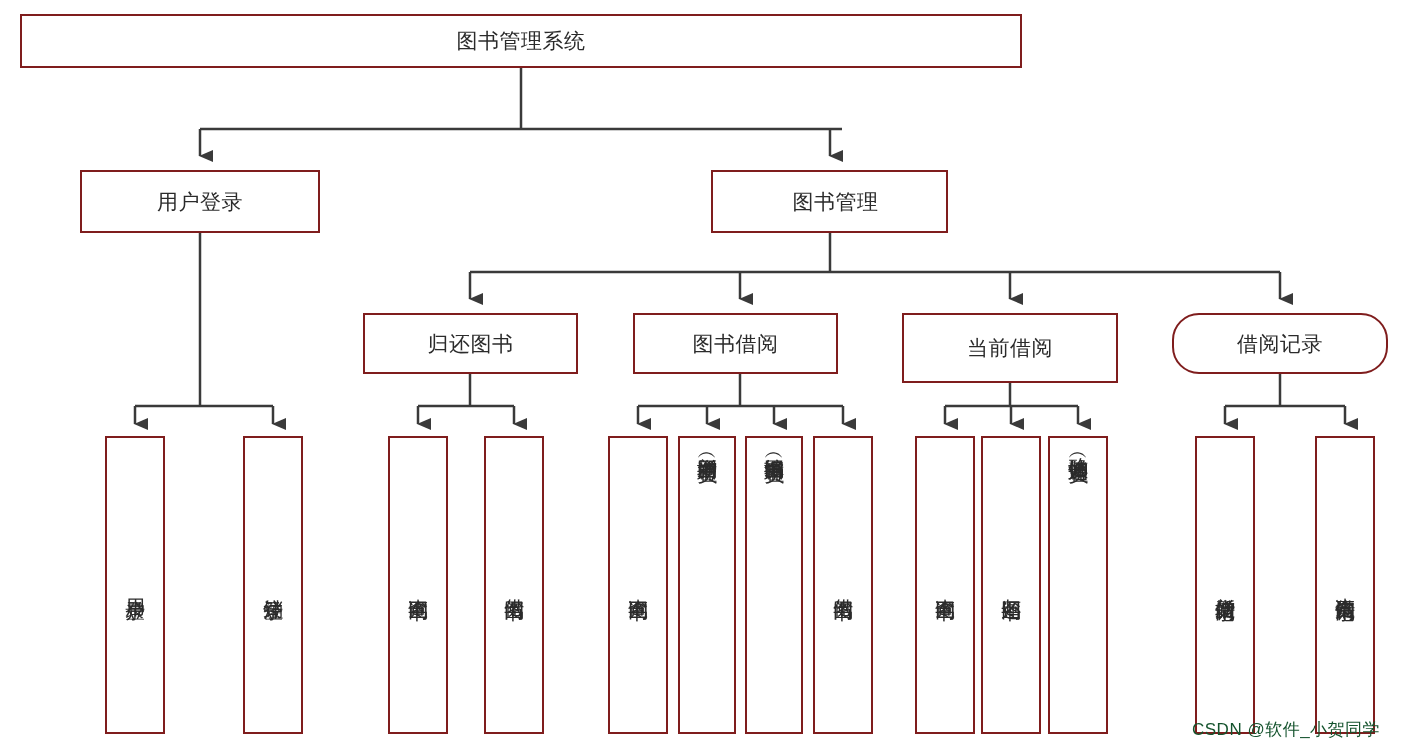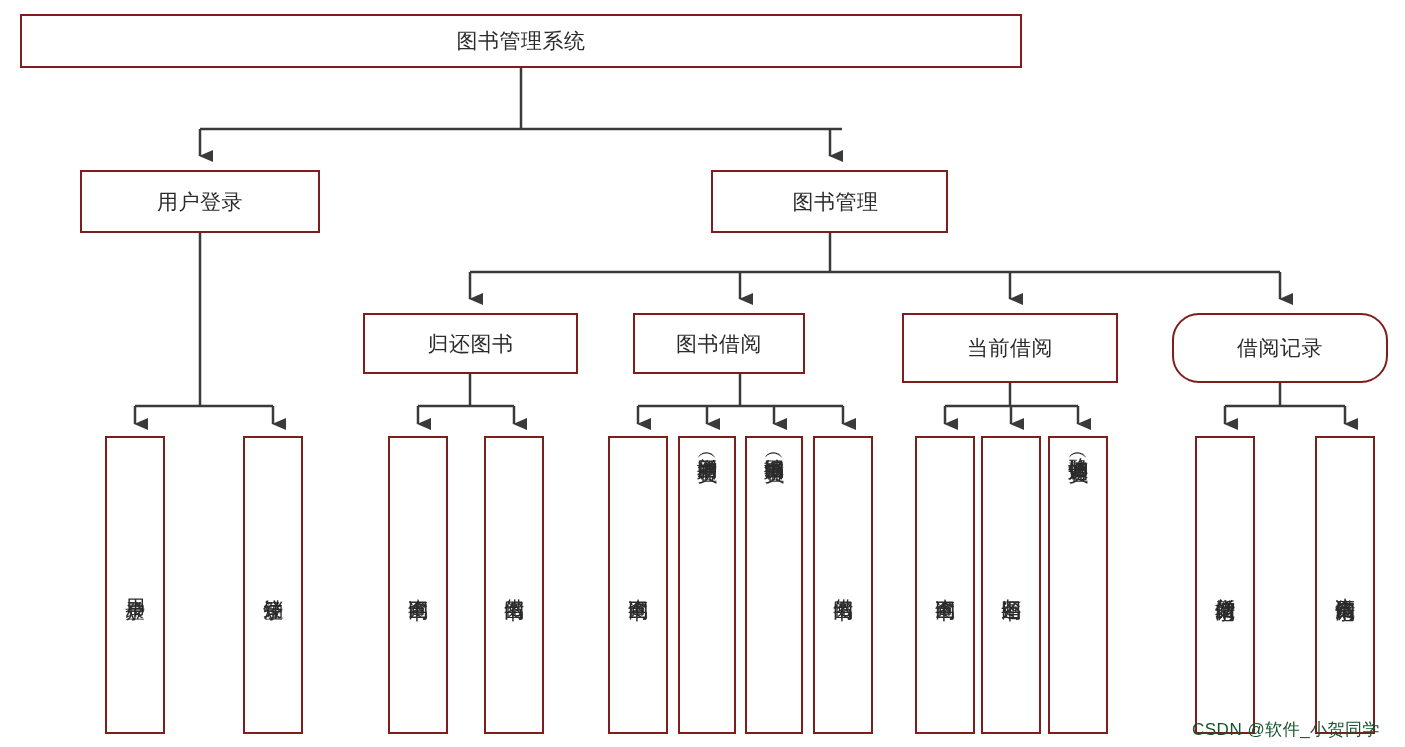--- a/index.html
+++ b/index.html
@@ -119,23 +119,23 @@
       <path d="M 1345 406 L 1345 424" marker-end="url(#arrow)"></path>
     </g>
   </svg>
 
   <div class="node node-h" style="left: 20px; top: 14px; width: 1002px; height: 54px;">图书管理系统</div>
 
   <div class="node node-h" style="left: 80px; top: 170px; width: 240px; height: 63px;">用户登录</div>
   <div class="node node-h" style="left: 711px; top: 170px; width: 237px; height: 63px; padding-left: 12px;">图书管理</div>
 
   <div class="node node-h" style="left: 363px; top: 313px; width: 215px; height: 61px;">归还图书</div>
-  <div class="node node-h" style="left: 633px; top: 313px; width: 172px; height: 61px; text-align: center;">图书借阅</div>
+  <div class="node node-h" style="left: 633px; top: 313px; width: 205px; height: 61px; text-align: center;">图书借阅</div>
   <div class="node node-h" style="left: 902px; top: 313px; width: 216px; height: 70px;">当前借阅</div>
-  <div class="node node-h" style="left: 1172px; top: 313px; width: 216px; height: 70px; border-radius: 27px;">借阅记录</div>
+  <div class="node node-h" style="left: 1172px; top: 313px; width: 216px; height: 61px; border-radius: 27px;">借阅记录</div>
 
   <div class="node node-v" style="left: 105px; top: 436px; width: 60px; height: 298px;">用户登录</div>
   <div class="node node-v" style="left: 243px; top: 436px; width: 60px; height: 298px;">注销登录</div>
   <div class="node node-v" style="left: 388px; top: 436px; width: 60px; height: 298px;">查询图书</div>
   <div class="node node-v" style="left: 484px; top: 436px; width: 60px; height: 298px;">借阅图书</div>
   <div class="node node-v" style="left: 608px; top: 436px; width: 60px; height: 298px;">查询图书</div>
   <div class="node node-v align-top" style="left: 678px; top: 436px; width: 58px; height: 298px;">新增图书（管理员）</div>
   <div class="node node-v align-top" style="left: 745px; top: 436px; width: 58px; height: 298px;">编辑图书（管理员）</div>
   <div class="node node-v" style="left: 813px; top: 436px; width: 60px; height: 298px;">借阅图书</div>
   <div class="node node-v" style="left: 915px; top: 436px; width: 60px; height: 298px;">查询图书</div>

